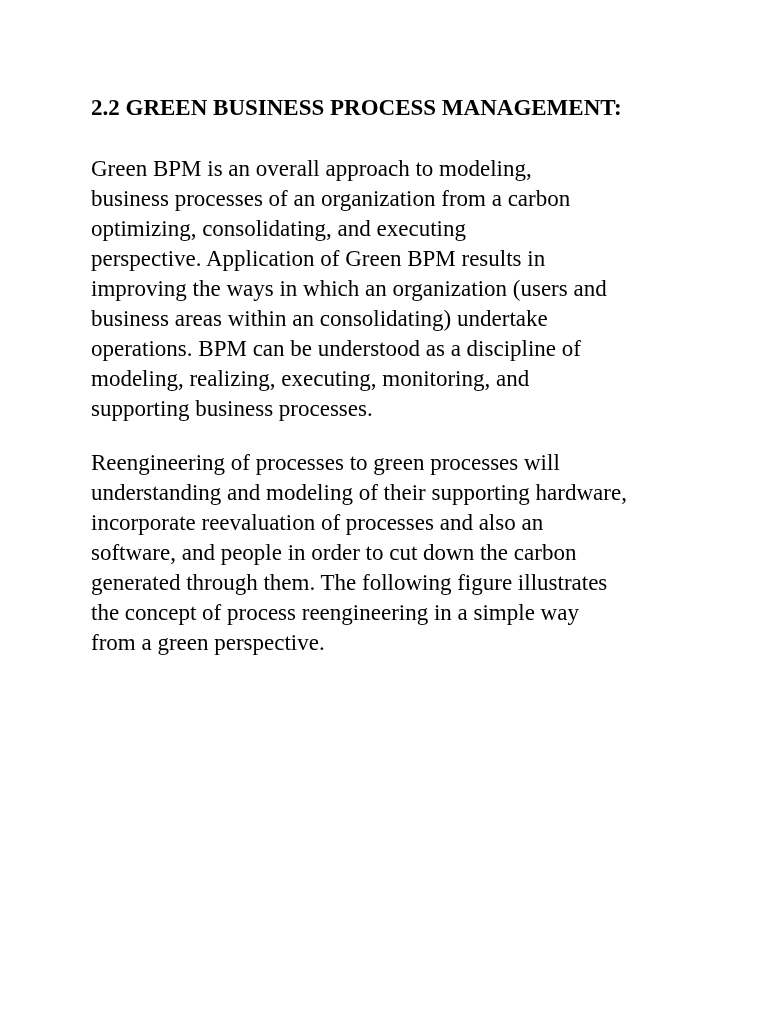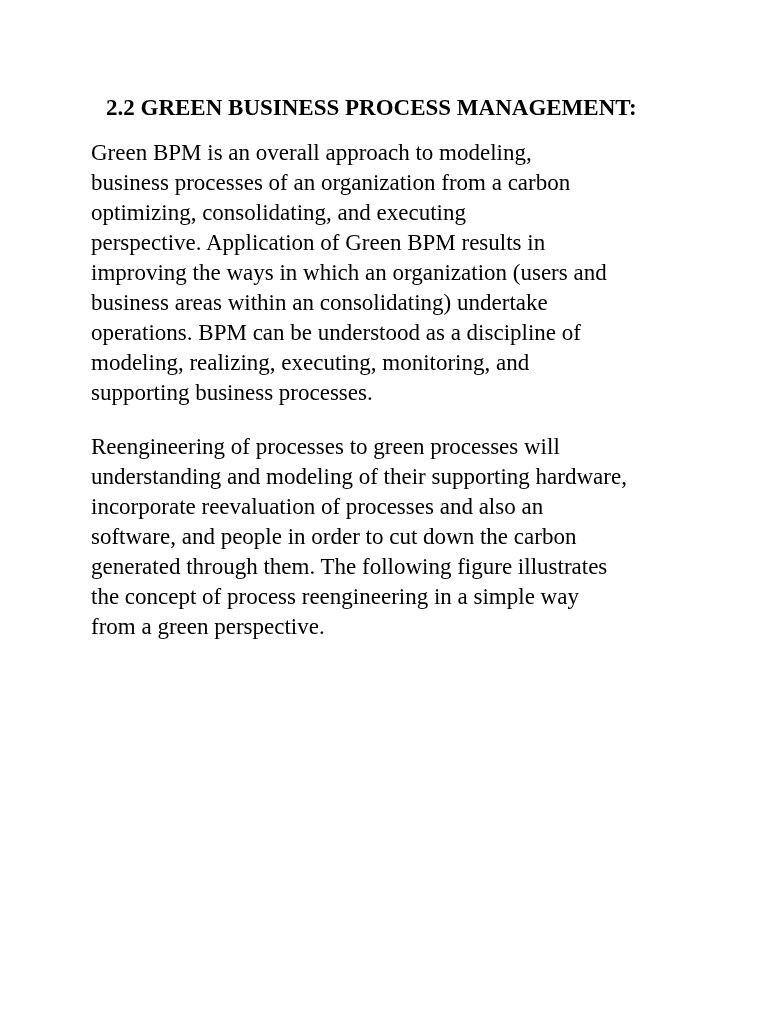--- a/index.html
+++ b/index.html
@@ -18,34 +18,34 @@
   .page {
     position: absolute;
     left: 91px;
     top: 93px;
     width: 600px;
   }
   .heading {
     font-weight: bold;
     font-size: 23px;
     line-height: 30px;
-    margin: 15px;
+    margin: 0;
     white-space: nowrap;
   }
   .para {
     font-size: 23px;
     line-height: 30px;
     margin: 0;
   }
   .line {
     display: block;
     white-space: nowrap;
   }
   .h1 { margin-top: 0; }
-  .p1 { margin-top: 15px; }
+  .p1 { margin-top: 31px; }
   .h2 { margin-top: 28px; }
   .p2 { margin-top: 24px; }
 </style>
 </head>
 <body>
 
 <div class="page">
   <h2 class="heading h1">2.2 GREEN BUSINESS PROCESS MANAGEMENT:</h2>
 
   <p class="para p1">

